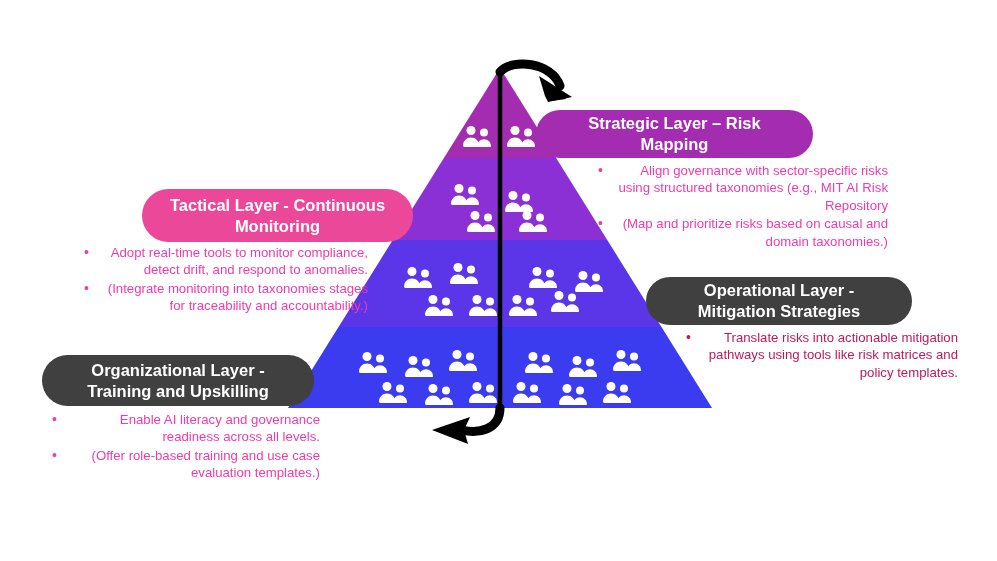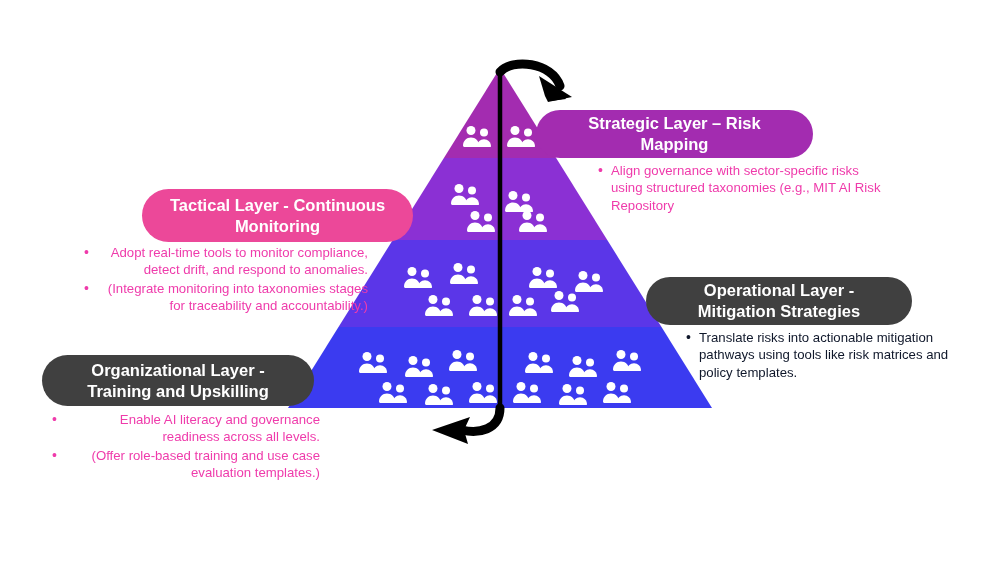--- a/index.html
+++ b/index.html
@@ -40,21 +40,21 @@
     color:#ef3bab;
     font-size:13.2px;
     line-height:1.32;
     z-index:5;
     box-sizing:border-box;
   }
   .bullets ul{list-style:none;margin:0;padding:0;}
   .bullets li{position:relative;margin:0 0 1px 0;}
 
   
-  .bullets.right li{padding-left:13px;text-align:left;}
+  .bullets.right li{padding-left:13px;text-align:right;}
   .bullets.right li::before{
     content:"\2022";position:absolute;left:0;top:-1px;font-size:14px;line-height:1.32;
   }
 
   
   .bullets.left li{padding-right:0;padding-left:22px;text-align:right;}
   .bullets.left li::before{
     content:"\2022";position:absolute;left:0;top:-1px;font-size:14px;line-height:1.32;
   }
 
@@ -141,24 +141,25 @@
 
   <div class="pill" id="pill-tactical" style="background: #ec4899;">Tactical Layer - Continuous Monitoring</div>
 
   <div class="pill" id="pill-operational" style="background: #404040;">Operational Layer - Mitigation Strategies</div>
 
   <div class="pill" id="pill-organizational" style="background: #404040;">Organizational Layer - Training and Upskilling</div>
 
   <div class="bullets right" id="bul-strategic" style="color: rgb(239, 59, 171);">
     <ul>
       <li>Align governance with sector-specific risks using structured taxonomies (e.g., MIT AI Risk Repository</li>
+      <li>(Map and prioritize risks based on causal and domain taxonomies.)</li>
     </ul>
   </div>
 
-  <div class="bullets right" id="bul-operational" style="color: #0f172a;">
+  <div class="bullets right" id="bul-operational" style="color: #be185d;">
     <ul>
       <li>Translate risks into actionable mitigation pathways using tools like risk matrices and policy templates.</li>
     </ul>
   </div>
 
   <div class="bullets left" id="bul-tactical" style="color: rgb(239, 59, 171);">
     <ul>
       <li>Adopt real-time tools to monitor compliance, detect drift, and respond to anomalies.</li>
       <li>(Integrate monitoring into taxonomies stages for traceability and accountability.)</li>
     </ul>

